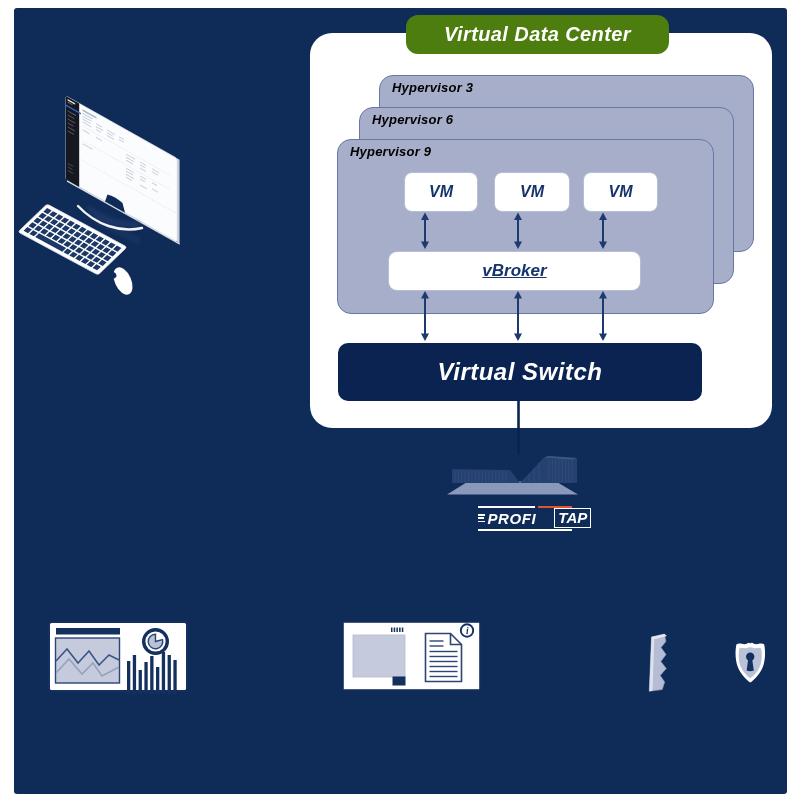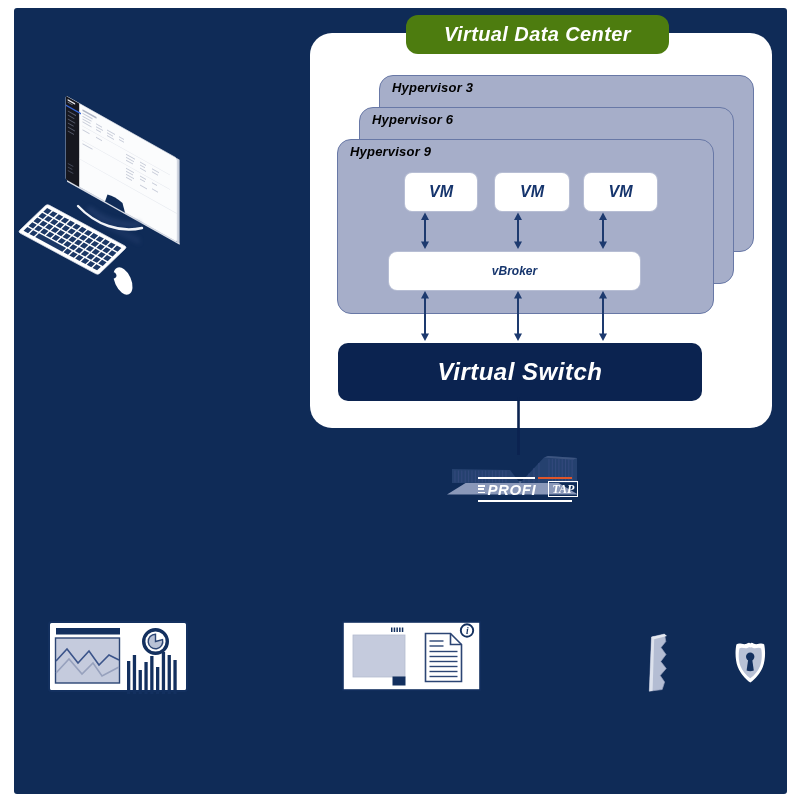--- a/index.html
+++ b/index.html
@@ -10,37 +10,37 @@
   .vdc{position:absolute;left:310px;top:33px;width:462px;height:395px;background:#ffffff;border-radius:22px;}
   .vdc-title{position:absolute;left:406px;top:15px;width:263px;height:39px;background:#4d7c0f;
              border-radius:12px;color:#ffffff;display:flex;align-items:center;justify-content:center;
              font-size:20px;letter-spacing:.4px;}
   .hyp{position:absolute;background:#a6aec9;border:1px solid #6878a6;border-radius:14px;}
   .hyp-label{position:absolute;left:12px;top:4px;color:#000000;font-size:13px;letter-spacing:.2px;}
   .vm{position:absolute;background:#ffffff;border:1px solid rgba(95,111,159,.45);border-radius:8px;
       display:flex;align-items:center;justify-content:center;color:#16356d;font-size:16px;margin-left:16px;}
   .vbroker{position:absolute;left:388px;top:251px;width:251px;height:38px;background:#ffffff;
            border:1px solid rgba(95,111,159,.45);border-radius:9px;display:flex;align-items:center;
-           justify-content:center;color:#16356d;font-size:12px;}
+           justify-content:center;color:#16356d;font-size:17px;text-decoration:underline;}
   .vswitch{position:absolute;left:338px;top:343px;width:364px;height:58px;background:#0b2350;
            border-radius:10px;display:flex;align-items:center;justify-content:center;color:#ffffff;
            font-size:24px;letter-spacing:.5px;}
   .overlay{position:absolute;left:0;top:0;}
   
-  .logo{position:absolute;left:478px;top:477px;width:94px;}
+  .logo{position:absolute;left:478px;top:506px;width:94px;}
   .logo-top{position:relative;height:2.2px;}
   .logo-top .w{position:absolute;left:0;top:0;width:57px;height:2.2px;background:#ffffff;}
   .logo-top .o{position:absolute;right:0;top:0;width:34px;height:2.2px;background:#e0562a;}
   .logo-row{display:flex;align-items:center;height:16px;margin-top:2px;}
   .logo-bars{display:flex;flex-direction:column;gap:1.6px;margin-right:2.5px;}
   .logo-bars span{display:block;width:7px;height:1.8px;background:#ffffff;}
   .logo-bars span:nth-child(2){width:5.5px;}
   .logo-profi{color:#ffffff;font-size:15px;letter-spacing:.6px;line-height:1;}
-  .logo-tap{border:1.5px solid #ffffff;color:#ffffff;font-size:12px;padding:1px 3px 1.5px 3px;
-            margin-left:12px;line-height:1;font-family:Liberation Serif, serif;}
+  .logo-tap{border:1.5px solid #ffffff;color:#ffffff;font-size:15px;padding:1px 3px 1.5px 3px;
+            margin-left:18px;line-height:1;}
   .logo-bottom{height:2.2px;background:#ffffff;margin-top:2.5px;}
 </style>
 </head>
 <body>
 
 <div class="page">
   <div class="canvas"></div>
 
   <div class="vdc"></div>
 

